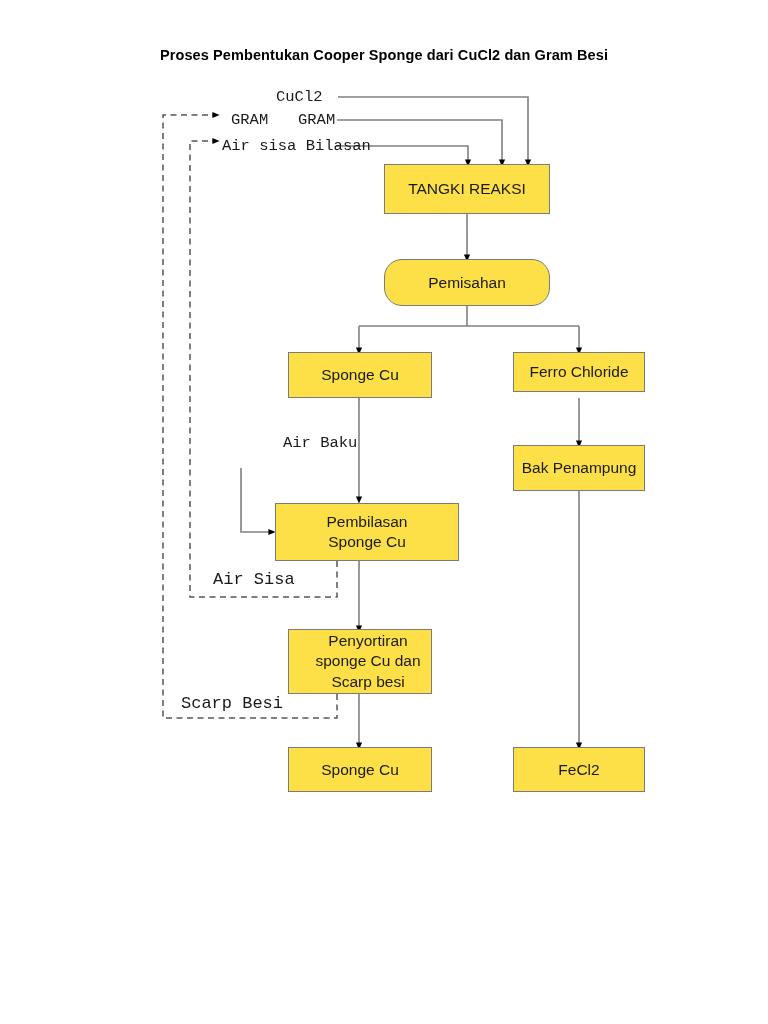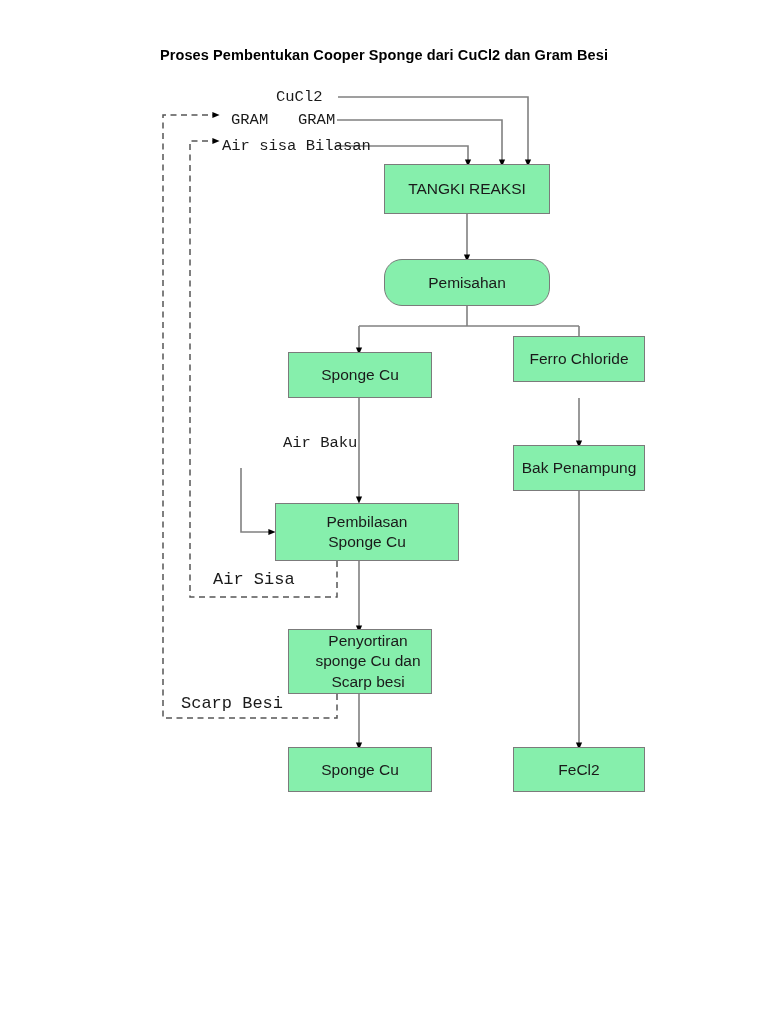--- a/index.html
+++ b/index.html
@@ -36,21 +36,21 @@
     text-align: center;
     font-size: 14.5px;
     font-weight: bold;
     letter-spacing: 0.1px;
     font-family: "Liberation Sans", sans-serif;
   }
   .node {
     position: absolute;
     box-sizing: border-box;
     border: 1px solid #7b7b7b;
-    background: #86efac;
+    background: #fde047;
     display: flex;
     align-items: center;
     justify-content: center;
     text-align: right;
     font-family: "Liberation Sans", sans-serif;
     font-size: 15.5px;
     line-height: 1.28;
     color: #1a1a1a;
   }
   .node-multi {
@@ -133,21 +133,21 @@
   </div>
 
   <div class="node" style="left:384px; top:259px; width:166px; height:47px;border-radius:18px;">
     <span>Pemisahan</span>
   </div>
 
   <div class="node" style="left:288px; top:352px; width:144px; height:46px;">
     <span>Sponge Cu</span>
   </div>
 
-  <div class="node" style="left:513px; top:336px; width:132px; height:46px;">
+  <div class="node" style="left:513px; top:352px; width:132px; height:40px;">
     <span>Ferro Chloride</span>
   </div>
 
   <div class="node node-multi" style="left:275px; top:503px; width:184px; height:58px; flex-direction:column;">
     <span>Pembilasan</span>
     <span>Sponge Cu</span>
   </div>
 
   <div class="node" style="left:513px; top:445px; width:132px; height:46px;">
     <span>Bak Penampung</span>

